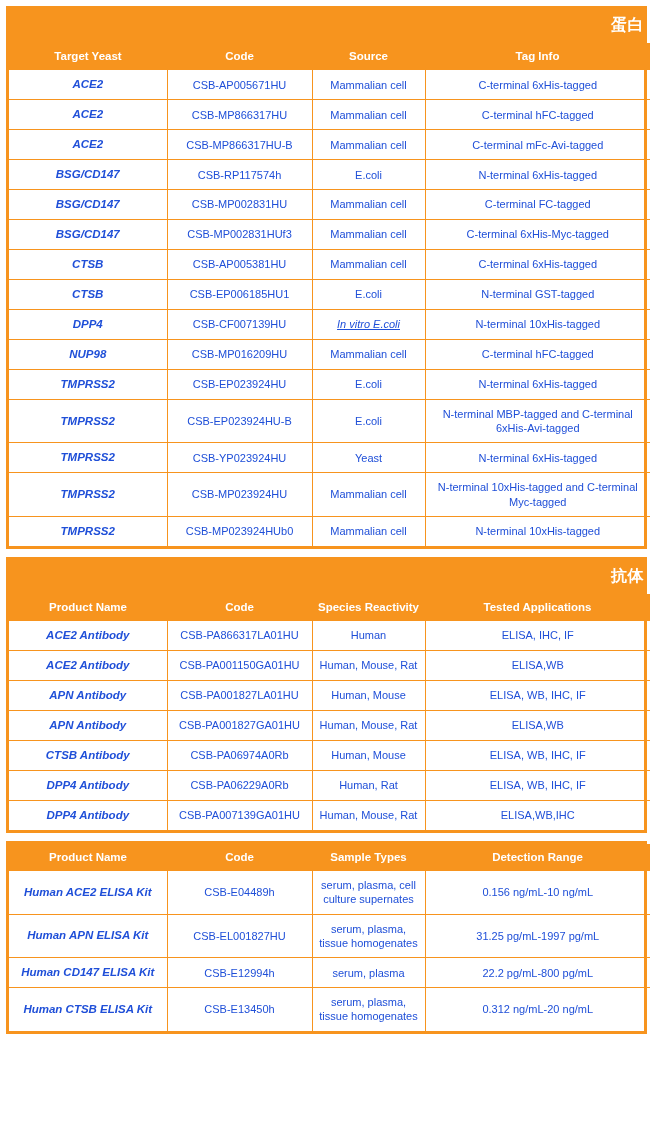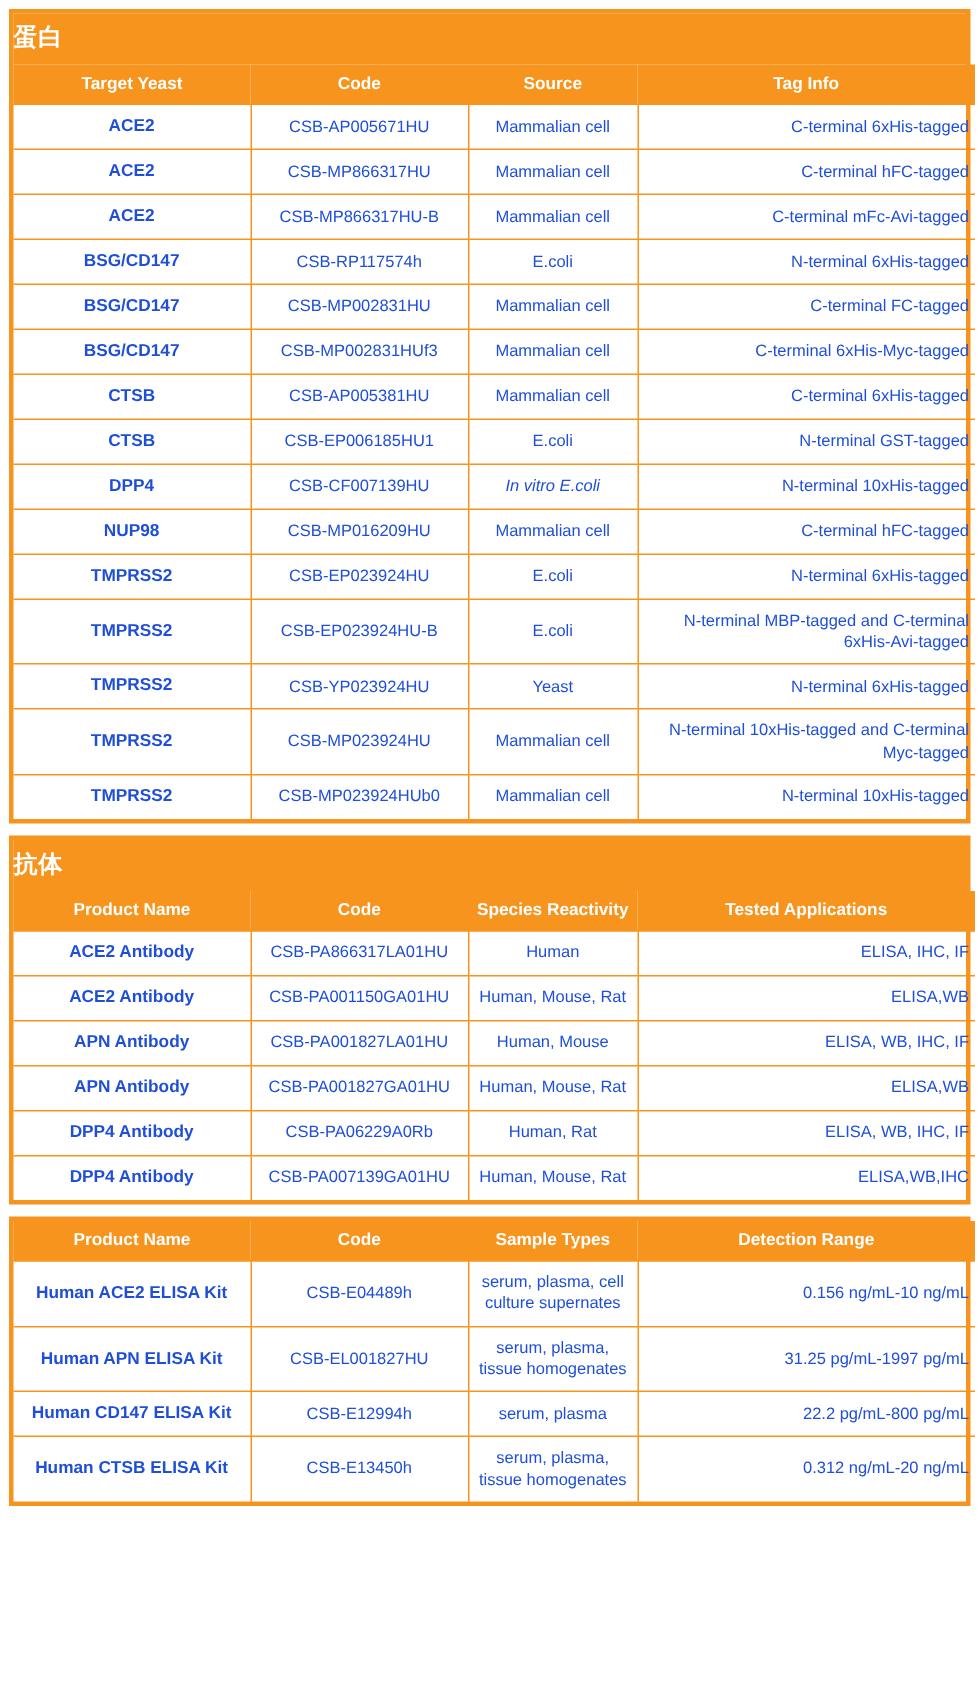--- a/index.html
+++ b/index.html
@@ -24,21 +24,21 @@
     margin-bottom: 8px;
     background: #ffffff;
   }
   .block:last-child { margin-bottom: 0; }
 
   .block-title {
     background: #f7941e;
     color: #ffffff;
     font-size: 16px;
     font-weight: bold;
-    text-align: left;
+    text-align: right;
     padding: 6px 0 7px 0;
     letter-spacing: 0.5px;
   }
   table {
     width: 100%;
     border-collapse: collapse;
     table-layout: fixed;
   }
   th {
     background: #f7941e;
@@ -56,43 +56,44 @@
     font-size: 11px;
     text-align: center;
     padding: 7px 4px;
     line-height: 1.3;
     vertical-align: middle;
   }
   td.first {
     font-weight: bold;
     font-size: 11.5px;
     border-left: none;
-  }
-  td.last { border-right: none; text-align: right; }
+    font-style: italic;
+  }
+  td.last { border-right: none; }
   tr:last-child td { border-bottom: none; }
 
   
   .tbl-protein col.c1 { width: 158px; }
   .tbl-protein col.c2 { width: 145px; }
   .tbl-protein col.c3 { width: 113px; }
   .tbl-protein col.c4 { width: 225px; }
 
   
   .tbl-antibody col.c1 { width: 158px; }
   .tbl-antibody col.c2 { width: 145px; }
   .tbl-antibody col.c3 { width: 113px; }
   .tbl-antibody col.c4 { width: 225px; }
 
   
   .tbl-elisa col.c1 { width: 158px; }
   .tbl-elisa col.c2 { width: 145px; }
   .tbl-elisa col.c3 { width: 113px; }
   .tbl-elisa col.c4 { width: 225px; }
 
-  .italic { font-style: italic; }
+  .italic { font-style: italic; text-decoration: underline; }
 </style>
 </head>
 <body>
 
 <div class="page">
 
   <div class="block">
     <div class="block-title">蛋白</div>
     <table class="tbl-protein">
       <colgroup>
@@ -240,20 +241,26 @@
           <td>Human, Mouse</td>
           <td class="last">ELISA, WB, IHC, IF</td>
         </tr>
         <tr>
           <td class="first">APN Antibody</td>
           <td>CSB-PA001827GA01HU</td>
           <td>Human, Mouse, Rat</td>
           <td class="last">ELISA,WB</td>
         </tr>
         <tr>
+          <td class="first">CTSB Antibody</td>
+          <td>CSB-PA06974A0Rb</td>
+          <td>Human, Mouse</td>
+          <td class="last">ELISA, WB, IHC, IF</td>
+        </tr>
+        <tr>
           <td class="first">DPP4 Antibody</td>
           <td>CSB-PA06229A0Rb</td>
           <td>Human, Rat</td>
           <td class="last">ELISA, WB, IHC, IF</td>
         </tr>
         <tr>
           <td class="first">DPP4 Antibody</td>
           <td>CSB-PA007139GA01HU</td>
           <td>Human, Mouse, Rat</td>
           <td class="last">ELISA,WB,IHC</td>

